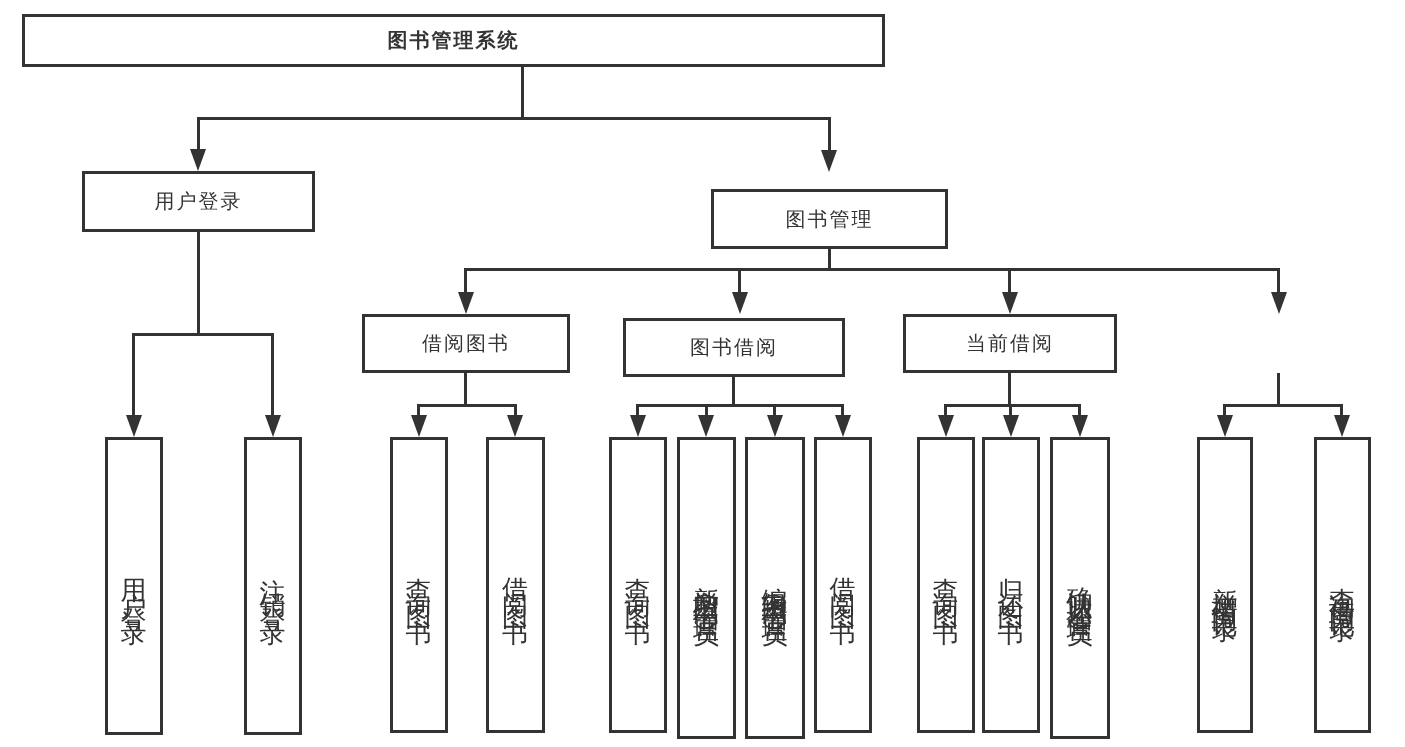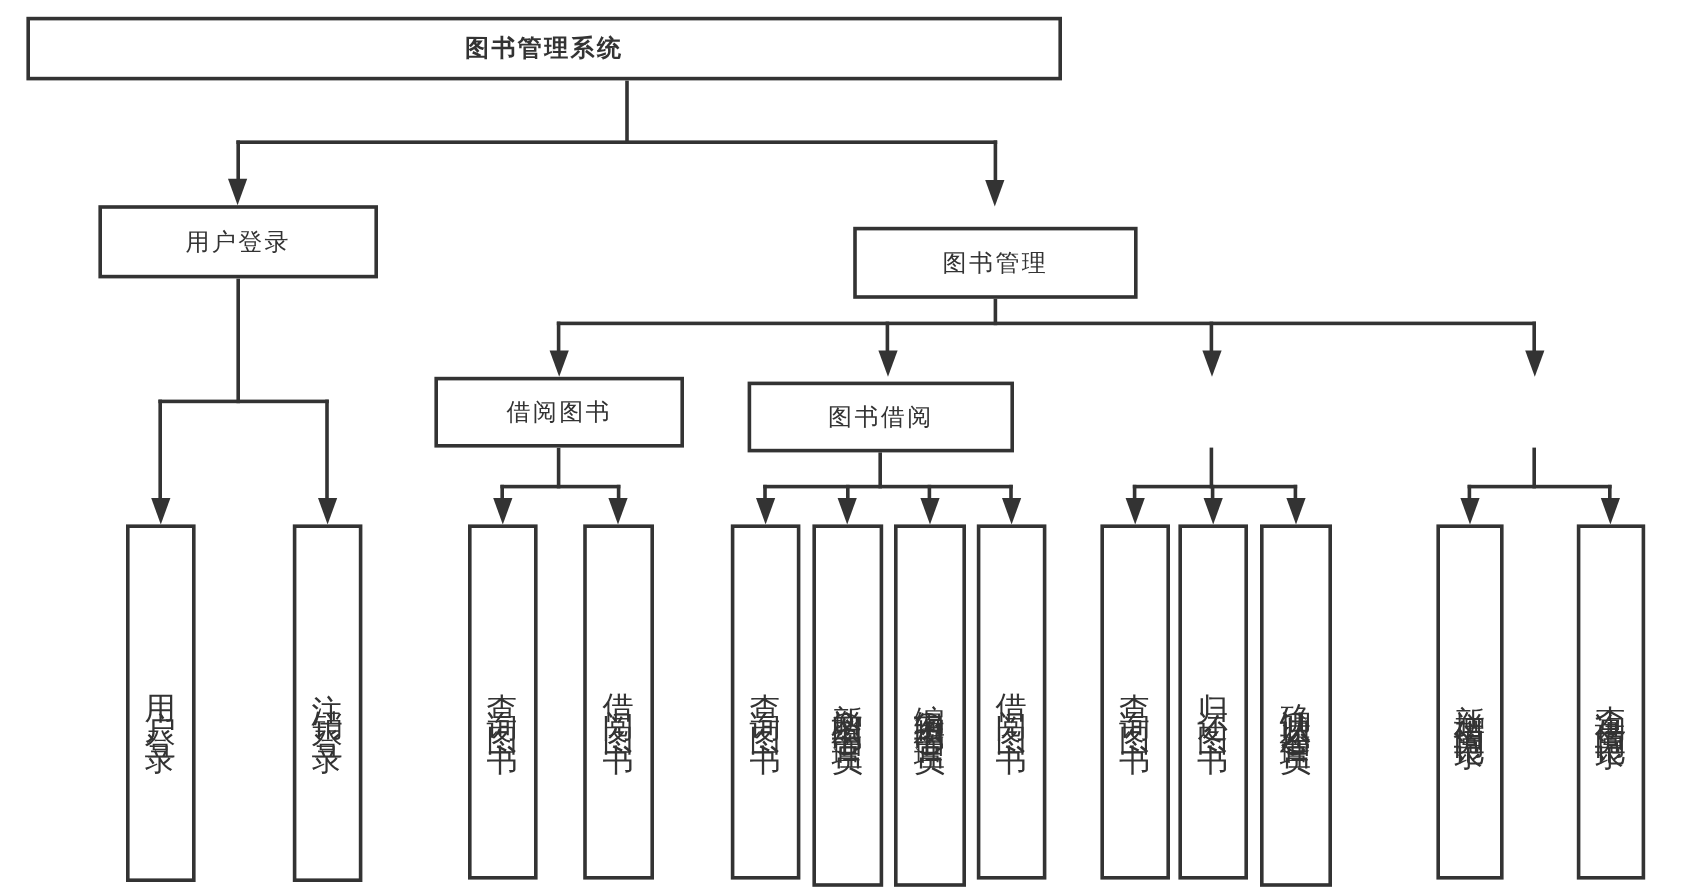--- a/index.html
+++ b/index.html
@@ -50,20 +50,23 @@
   </div>
 
   <div class="box h-box" style="left:362px; top:314px; width:208px; height:59px;">
     <span>借阅图书</span>
   </div>
 
   <div class="box h-box" style="left:623px; top:318px; width:222px; height:59px;">
     <span>图书借阅</span>
   </div>
 
+  <div class="box h-box" style="left:903px; top:314px; width:214px; height:59px;">
+    <span>当前借阅</span>
+  </div>
 
 
   <div class="box v-box ls4" style="left:105px; top:437px; width:58px; height:298px;">
     <span>用户登录</span>
   </div>
   <div class="box v-box ls4" style="left:244px; top:437px; width:58px; height:298px;">
     <span>注销登录</span>
   </div>
 
   <div class="box v-box ls4" style="left:390px; top:437px; width:58px; height:296px;">

